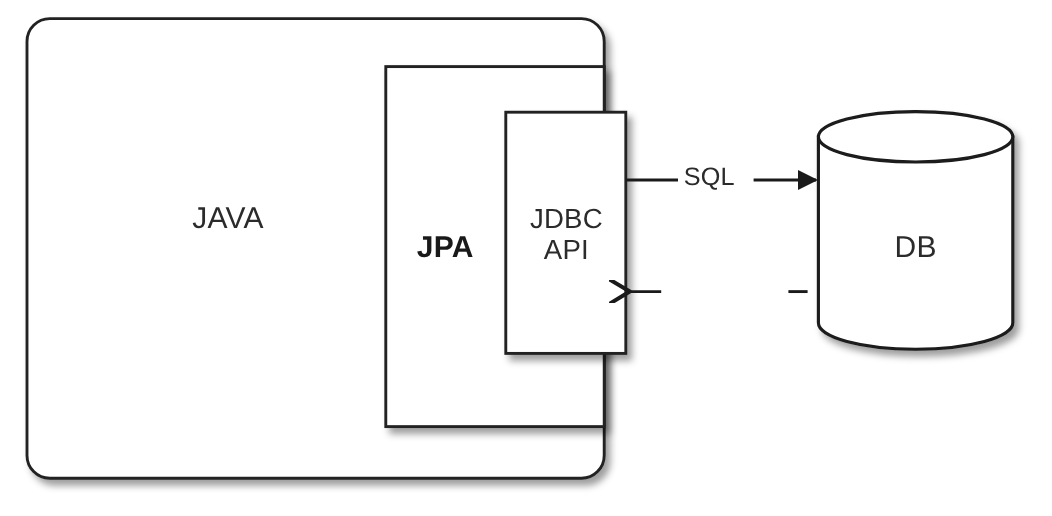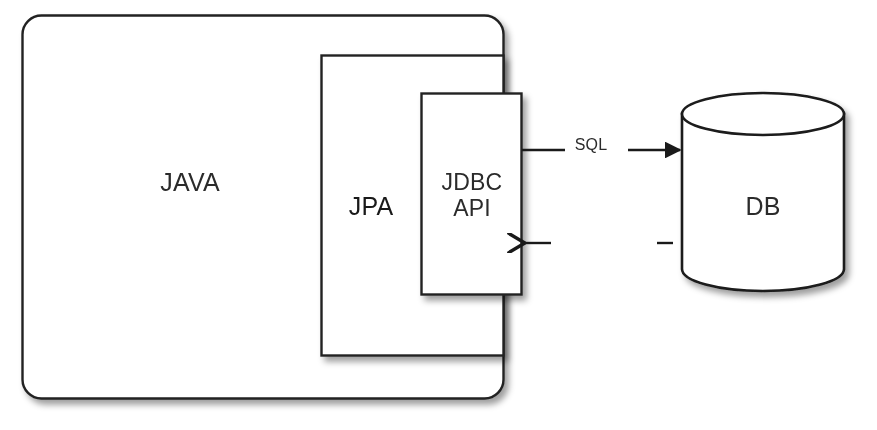--- a/index.html
+++ b/index.html
@@ -37,41 +37,41 @@
     top: 168px;
     width: 260px;
     font-size: 25px;
   }
   #label-java .ln2 { display: block; }
   #label-jpa {
     left: 331px;
     top: 192px;
     width: 80px;
     font-size: 25px;
-    font-weight: normal;
+    font-weight: bold;
     color: #191919;
   }
   #label-jdbc {
     left: 426px;
     top: 170px;
     width: 92px;
     font-size: 23px;
   }
   #label-jdbc .ln2 { display: block; }
   #label-db {
     left: 713px;
     top: 192px;
     width: 100px;
     font-size: 25px;
   }
   #label-sql {
     left: 556px;
     top: 136px;
     width: 70px;
-    font-size: 16px;
+    font-size: 21px;
   }
   #label-result {
     left: 548px;
     top: 229px;
     width: 120px;
     font-size: 20px;
   }
 </style>
 </head>
 <body>

